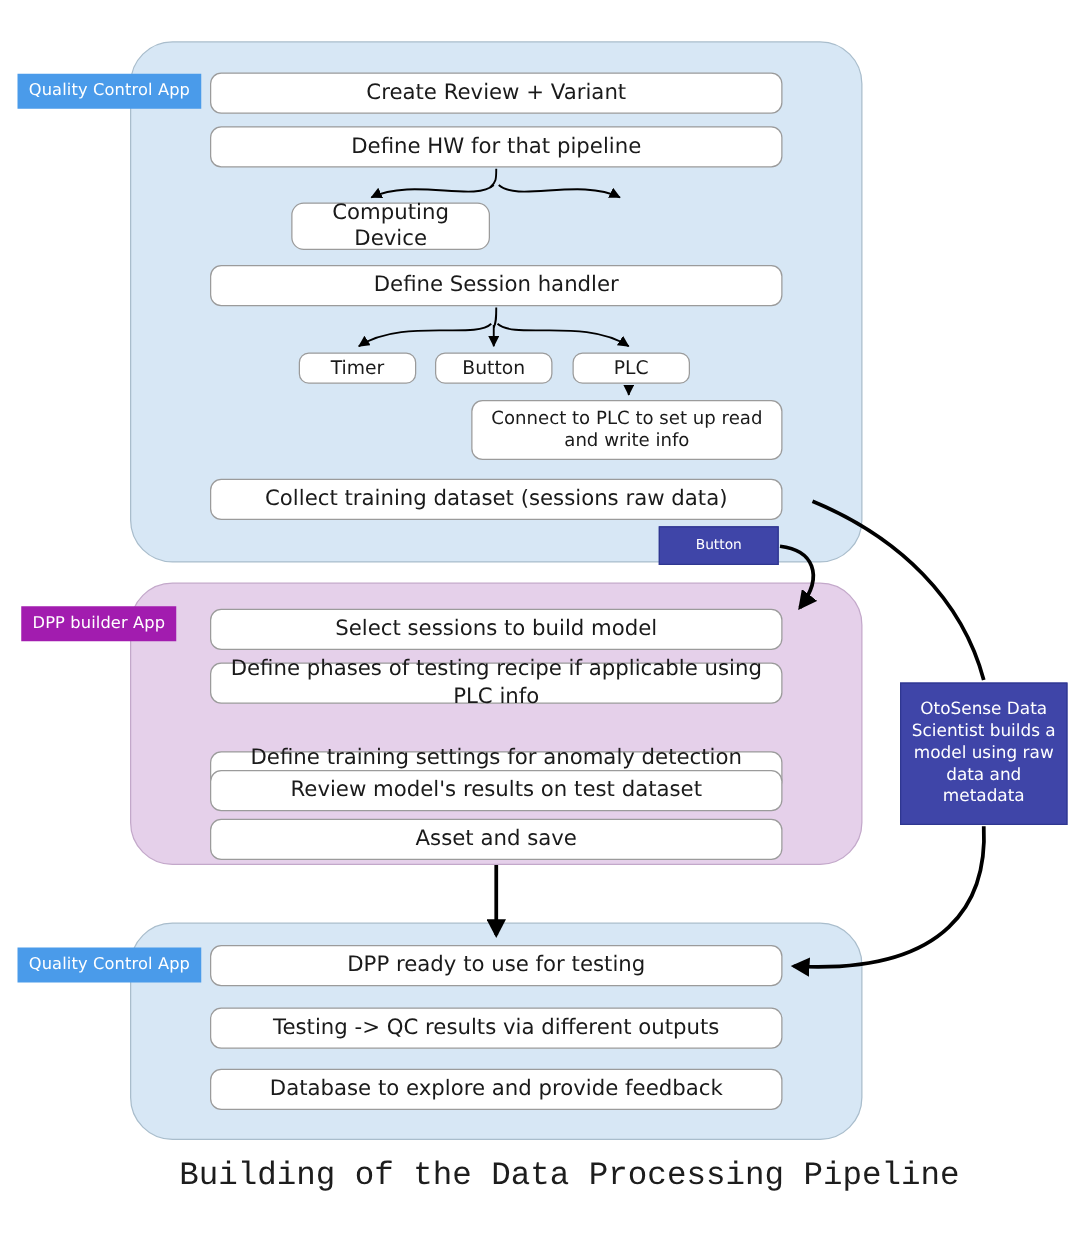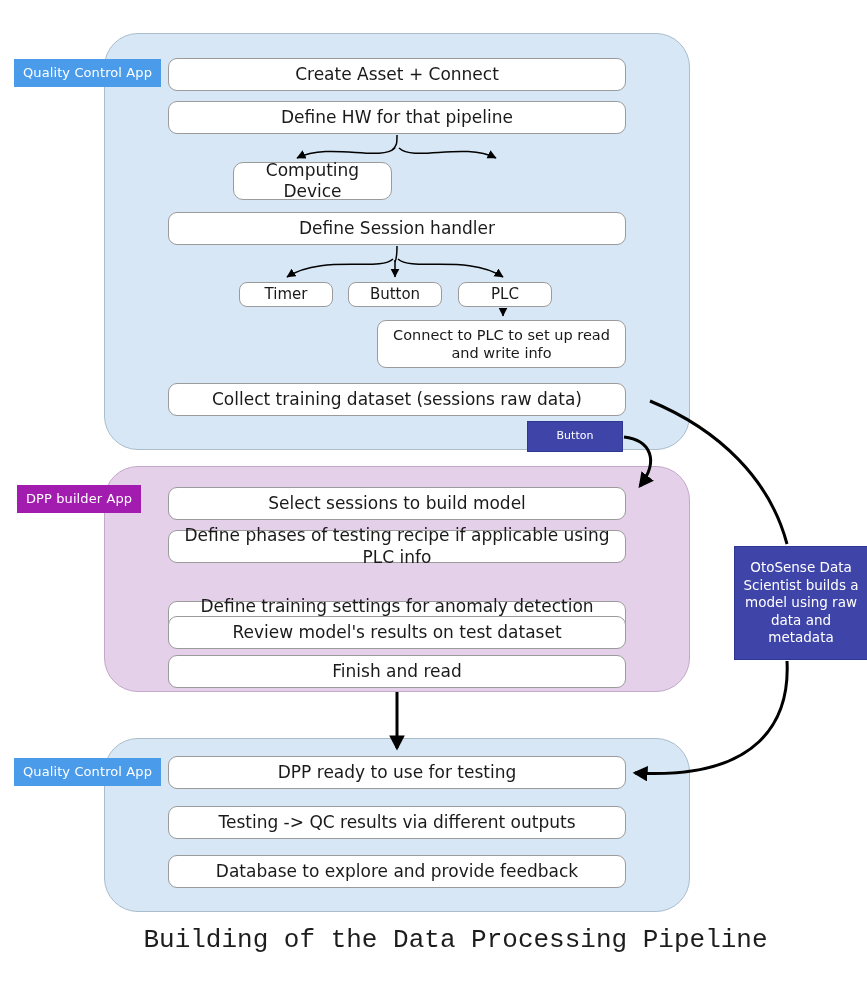--- a/index.html
+++ b/index.html
@@ -88,21 +88,21 @@
 </style>
 </head>
 <body>
 
 <div id="canvas">
 
   <div class="group blue" style="left:104px;top:33px;width:586px;height:417px;"></div>
 
   <div class="tab blue" style="left:14px;top:59px;">Quality Control App</div>
 
-  <div class="box" style="left:168px;top:58px;width:458px;height:33px;">Create Asset + Connect</div>
+  <div class="box" style="left:168px;top:58px;width:458px;height:33px;">Create Review + Variant</div>
 
   <div class="box" style="left:168px;top:101px;width:458px;height:33px;">Define HW for that pipeline</div>
 
   <div class="box" style="left:233px;top:162px;width:159px;height:38px;border-radius:10px;">Computing Device</div>
 
 
   <div class="box" style="left:168px;top:212px;width:458px;height:33px;">Define Session handler</div>
 
   <div class="box small" style="left:239px;top:282px;width:94px;height:25px;">Timer</div>
 
@@ -121,33 +121,33 @@
   <div class="tab purple" style="left:17px;top:485px;">DPP builder App</div>
 
   <div class="box" style="left:168px;top:487px;width:458px;height:33px;">Select sessions to build model</div>
 
   <div class="box" style="left:168px;top:530px;width:458px;height:33px;">Define phases of testing recipe if applicable using PLC info</div>
 
   <div class="box" style="left:168px;top:573px;width:458px;height:33px;margin-top:28px;">Define training settings for anomaly detection model</div>
 
   <div class="box" style="left:168px;top:616px;width:458px;height:33px;">Review model's results on test dataset</div>
 
-  <div class="box" style="left:168px;top:655px;width:458px;height:33px;">Finish and read</div>
+  <div class="box" style="left:168px;top:655px;width:458px;height:33px;">Asset and save</div>
 
   <div class="group blue" style="left:104px;top:738px;width:586px;height:174px;"></div>
 
   <div class="tab blue" style="left:14px;top:758px;">Quality Control App</div>
 
   <div class="box" style="left:168px;top:756px;width:458px;height:33px;">DPP ready to use for testing</div>
 
   <div class="box" style="left:168px;top:806px;width:458px;height:33px;">Testing -&gt; QC results via different outputs</div>
 
   <div class="box" style="left:168px;top:855px;width:458px;height:33px;">Database to explore and provide feedback</div>
 
-  <div class="note scientist" style="left:720px;top:546px;width:134px;height:114px;margin-left:14px;">OtoSense Data Scientist builds a model using raw data and metadata</div>
+  <div class="note scientist" style="left:720px;top:546px;width:134px;height:114px;">OtoSense Data Scientist builds a model using raw data and metadata</div>
 
   <svg id="wires" viewBox="0 0 867 1000" xmlns="http://www.w3.org/2000/svg">
     <defs>
       <marker id="ah" markerWidth="7" markerHeight="7" refX="5.6" refY="3" orient="auto" markerUnits="strokeWidth">
         <path d="M0,0 L6,3 L0,6 z" fill="#000000"></path>
       </marker>
       <marker id="ahb" markerWidth="5.2" markerHeight="5.2" refX="4.2" refY="2.6" orient="auto" markerUnits="strokeWidth">
         <path d="M0,0 L5,2.6 L0,5.2 z" fill="#000000"></path>
       </marker>
     </defs>

